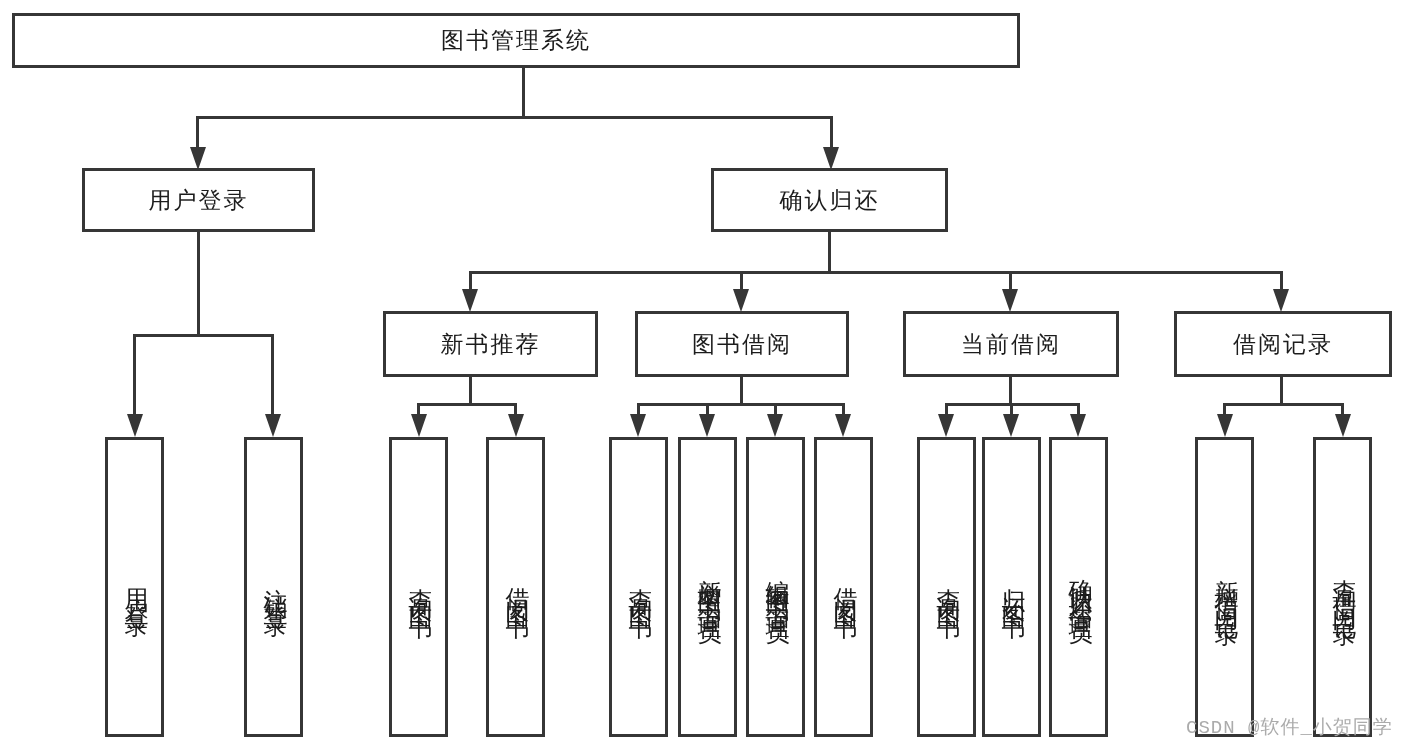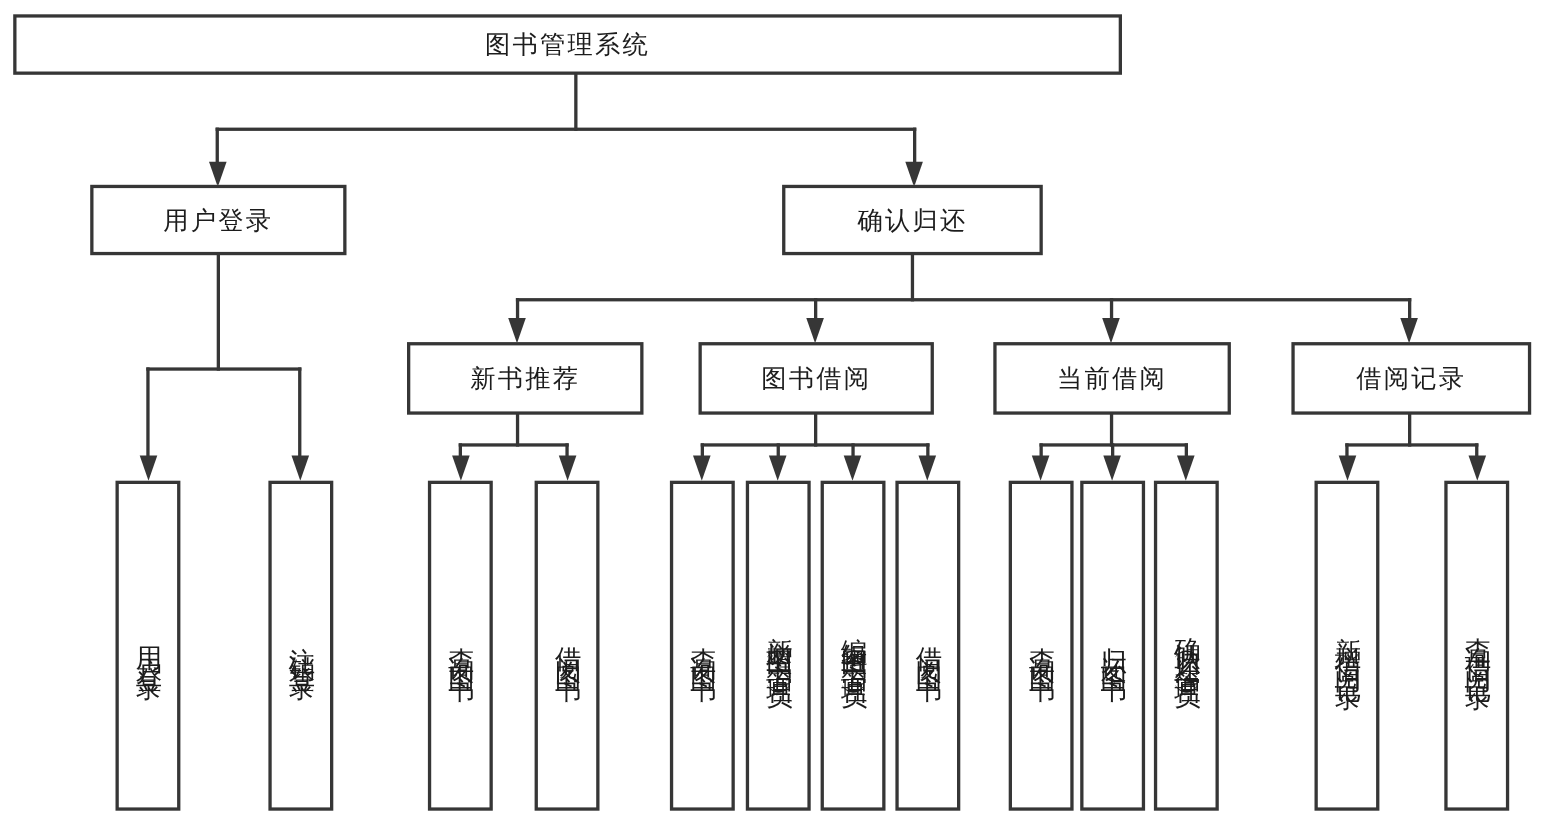--- a/index.html
+++ b/index.html
@@ -1,20 +1,20 @@
 <!DOCTYPE html>
 <html><head>
 <meta charset="utf-8">
 <style>
   * { margin:0; padding:0; box-sizing:border-box; }
   html,body { background:#ffffff; }
   body { font-family:"Liberation Sans", sans-serif; }
   .stage {
     position:relative; width:1405px; height:747px;
-    background:#ffffff; overflow:hidden; color:#1f1f1f;
+    background:#ffffff; overflow:hidden; color:#1f1f1f;font-family:Liberation Mono, monospace;
   }
   .node {
     position:absolute; border:3px solid #363636; background:#ffffff;
     display:flex; align-items:center; justify-content:center;
     font-size:23px; letter-spacing:2px; color:#1c1c1c;
   }
   .vnode {
     position:absolute; border:3px solid #363636; background:#ffffff;
     display:flex; align-items:center; justify-content:center;
     width:59px; top:437px; height:300px;
@@ -72,21 +72,21 @@
   <div class="hline" style="left:469px;top:271px;width:814px"></div>
   <div class="vline" style="left:469px;top:271px;height:20px"></div>
   <div class="arrow" style="left:462px;top:289px"></div>
   <div class="vline" style="left:740px;top:271px;height:20px"></div>
   <div class="arrow" style="left:733px;top:289px"></div>
   <div class="vline" style="left:1009px;top:271px;height:20px"></div>
   <div class="arrow" style="left:1002px;top:289px"></div>
   <div class="vline" style="left:1280px;top:271px;height:20px"></div>
   <div class="arrow" style="left:1273px;top:289px"></div>
 
-  <div class="node" style="left:370px;top:311px;width:215px;height:66px">
+  <div class="node" style="left:383px;top:311px;width:215px;height:66px">
     <span>新书推荐</span>
   </div>
   <div class="node" style="left:903px;top:311px;width:216px;height:66px">
     <span>当前借阅</span>
   </div>
   <div class="node" style="left:635px;top:311px;width:214px;height:66px">
     <span>图书借阅</span>
   </div>
   <div class="node" style="left:1174px;top:311px;width:218px;height:66px">
     <span>借阅记录</span>
@@ -163,14 +163,15 @@
     <span class="vtext">确认归还（管理员）</span>
   </div>
 
   <div class="vnode" style="left:1195px">
     <span class="vtext">新增借阅记录</span>
   </div>
   <div class="vnode" style="left:1313px">
     <span class="vtext">查询借阅记录</span>
   </div>
 
+  <div class="watermark">CSDN @软件_小贺同学</div>
 
 </div>
 
 </body></html>

